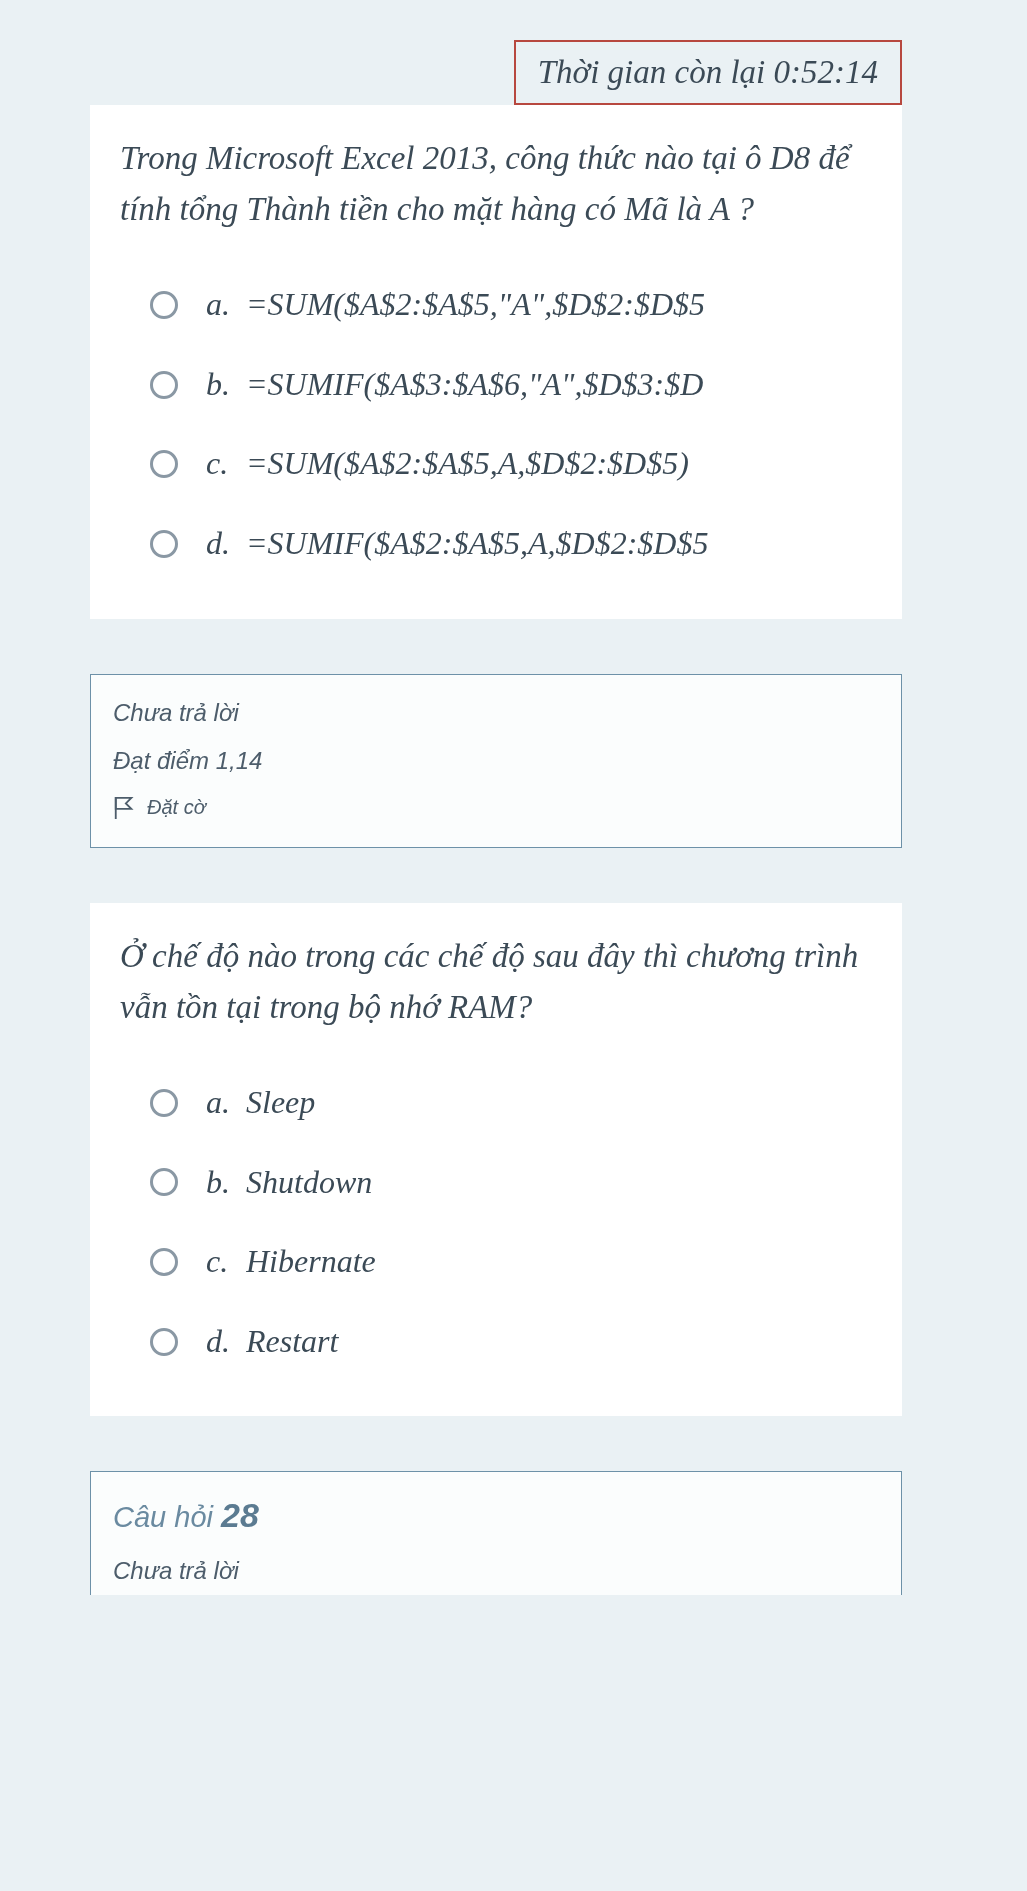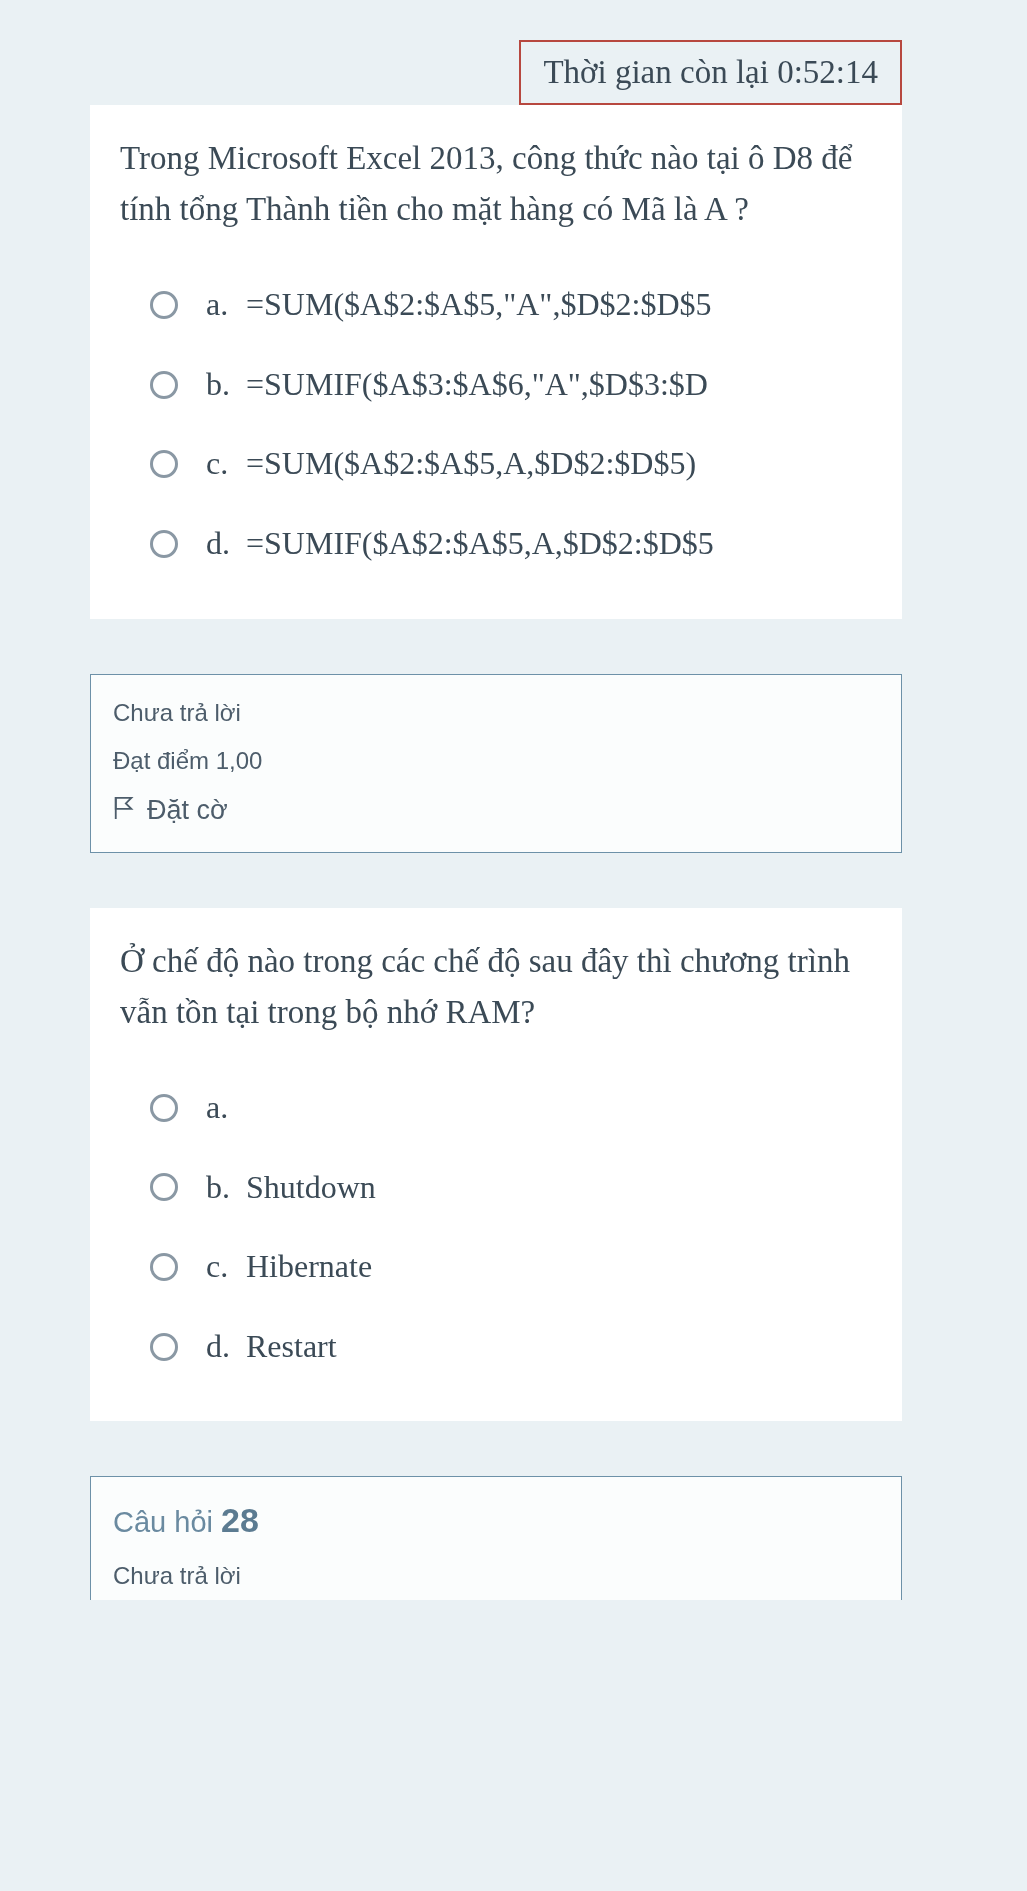--- a/index.html
+++ b/index.html
@@ -6,20 +6,21 @@
   html, body { width: 1027px; }
   body {
     background: #eaf1f4;
     font-family: "Times New Roman", Georgia, serif;
     color: #3b4a56;
     padding: 0;
   }
   .page {
     width: 992px;
     padding: 0 0 0 0;
+    font-style: italic;
   }
   .timer-wrap {
     margin: 40px 90px 0 0;
     display: flex;
     justify-content: flex-end;
   }
   .timer-box {
     border: 2px solid #b7483f;
     padding: 12px 22px;
     font-size: 33px;
@@ -89,21 +90,22 @@
     font-weight: bold;
     color: #5b7b91;
   }
   .info-line {
     font-size: 24px;
     color: #4d5d6b;
     margin-bottom: 20px;
   }
   .flag-row {
     display: flex;
-    font-size: 27px;
+    align-items: center;
+    font-size: 20px;
     color: #4d5d6b;
     cursor: pointer;
   }
   .flag-icon {
     width: 22px;
     height: 26px;
     margin-right: 12px;
   }
 </style>
 </head>
@@ -141,37 +143,38 @@
         <span class="opt-letter">d.</span>
         <span class="opt-text">=SUMIF($A$2:$A$5,A,$D$2:$D$5</span>
       </div>
     </div>
   </div>
 
   <div class="info-card">
     <div class="info-line">Chưa trả lời</div>
     <div class="info-line">
       <span>Đạt điểm</span>
-      <span>1,00</span>
+      <span>1,14</span>
     </div>
     <div class="flag-row">
       <svg class="flag-icon" viewBox="0 0 24 28">
         <path d="M3 2 L3 26" stroke="#4d5d6b" stroke-width="2" fill="none"></path>
         <path d="M3 3 L20 3 L14 9 L20 15 L3 15 Z" fill="none" stroke="#4d5d6b" stroke-width="2"></path>
       </svg>
       <span>Đặt cờ</span>
     </div>
   </div>
 
   <div class="question-card">
     <div class="q-text-inner">Ở chế độ nào trong các chế độ sau đây thì chương trình vẫn tồn tại trong bộ nhớ RAM?</div>
     <div class="answers">
       <div class="answer-row">
         <span class="radio"></span>
         <span class="opt-letter">a.</span>
+        <span class="opt-text">Sleep</span>
       </div>
       <div class="answer-row">
         <span class="radio"></span>
         <span class="opt-letter">b.</span>
         <span class="opt-text">Shutdown</span>
       </div>
       <div class="answer-row">
         <span class="radio"></span>
         <span class="opt-letter">c.</span>
         <span class="opt-text">Hibernate</span>

